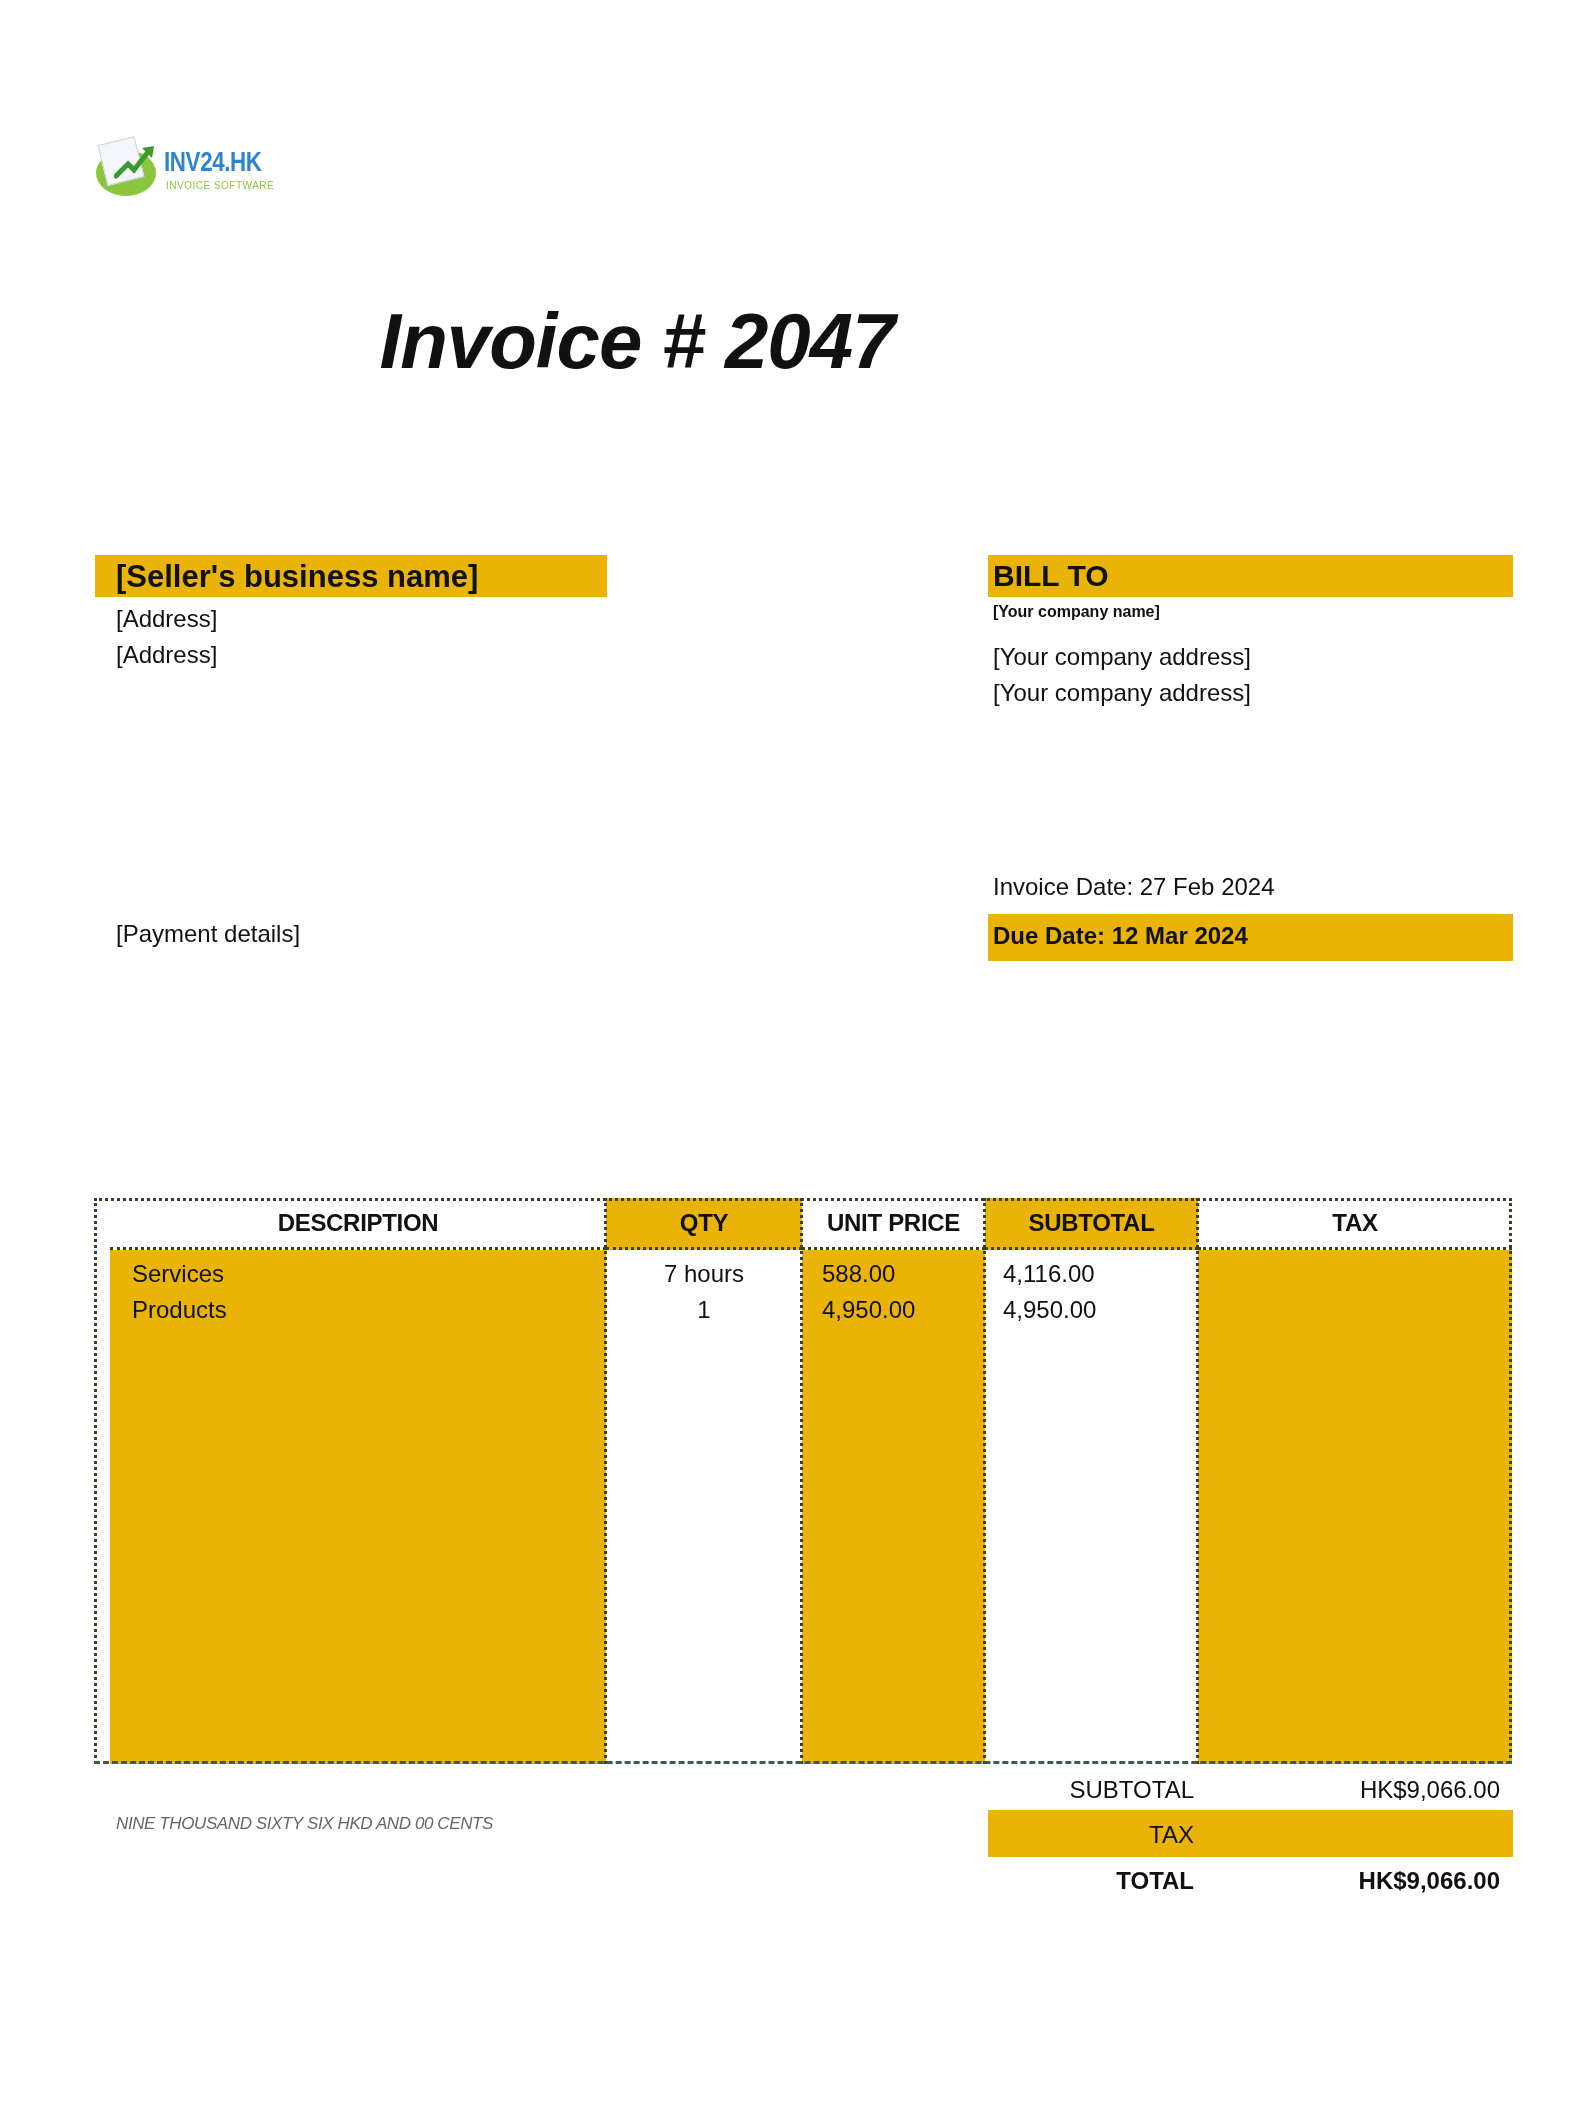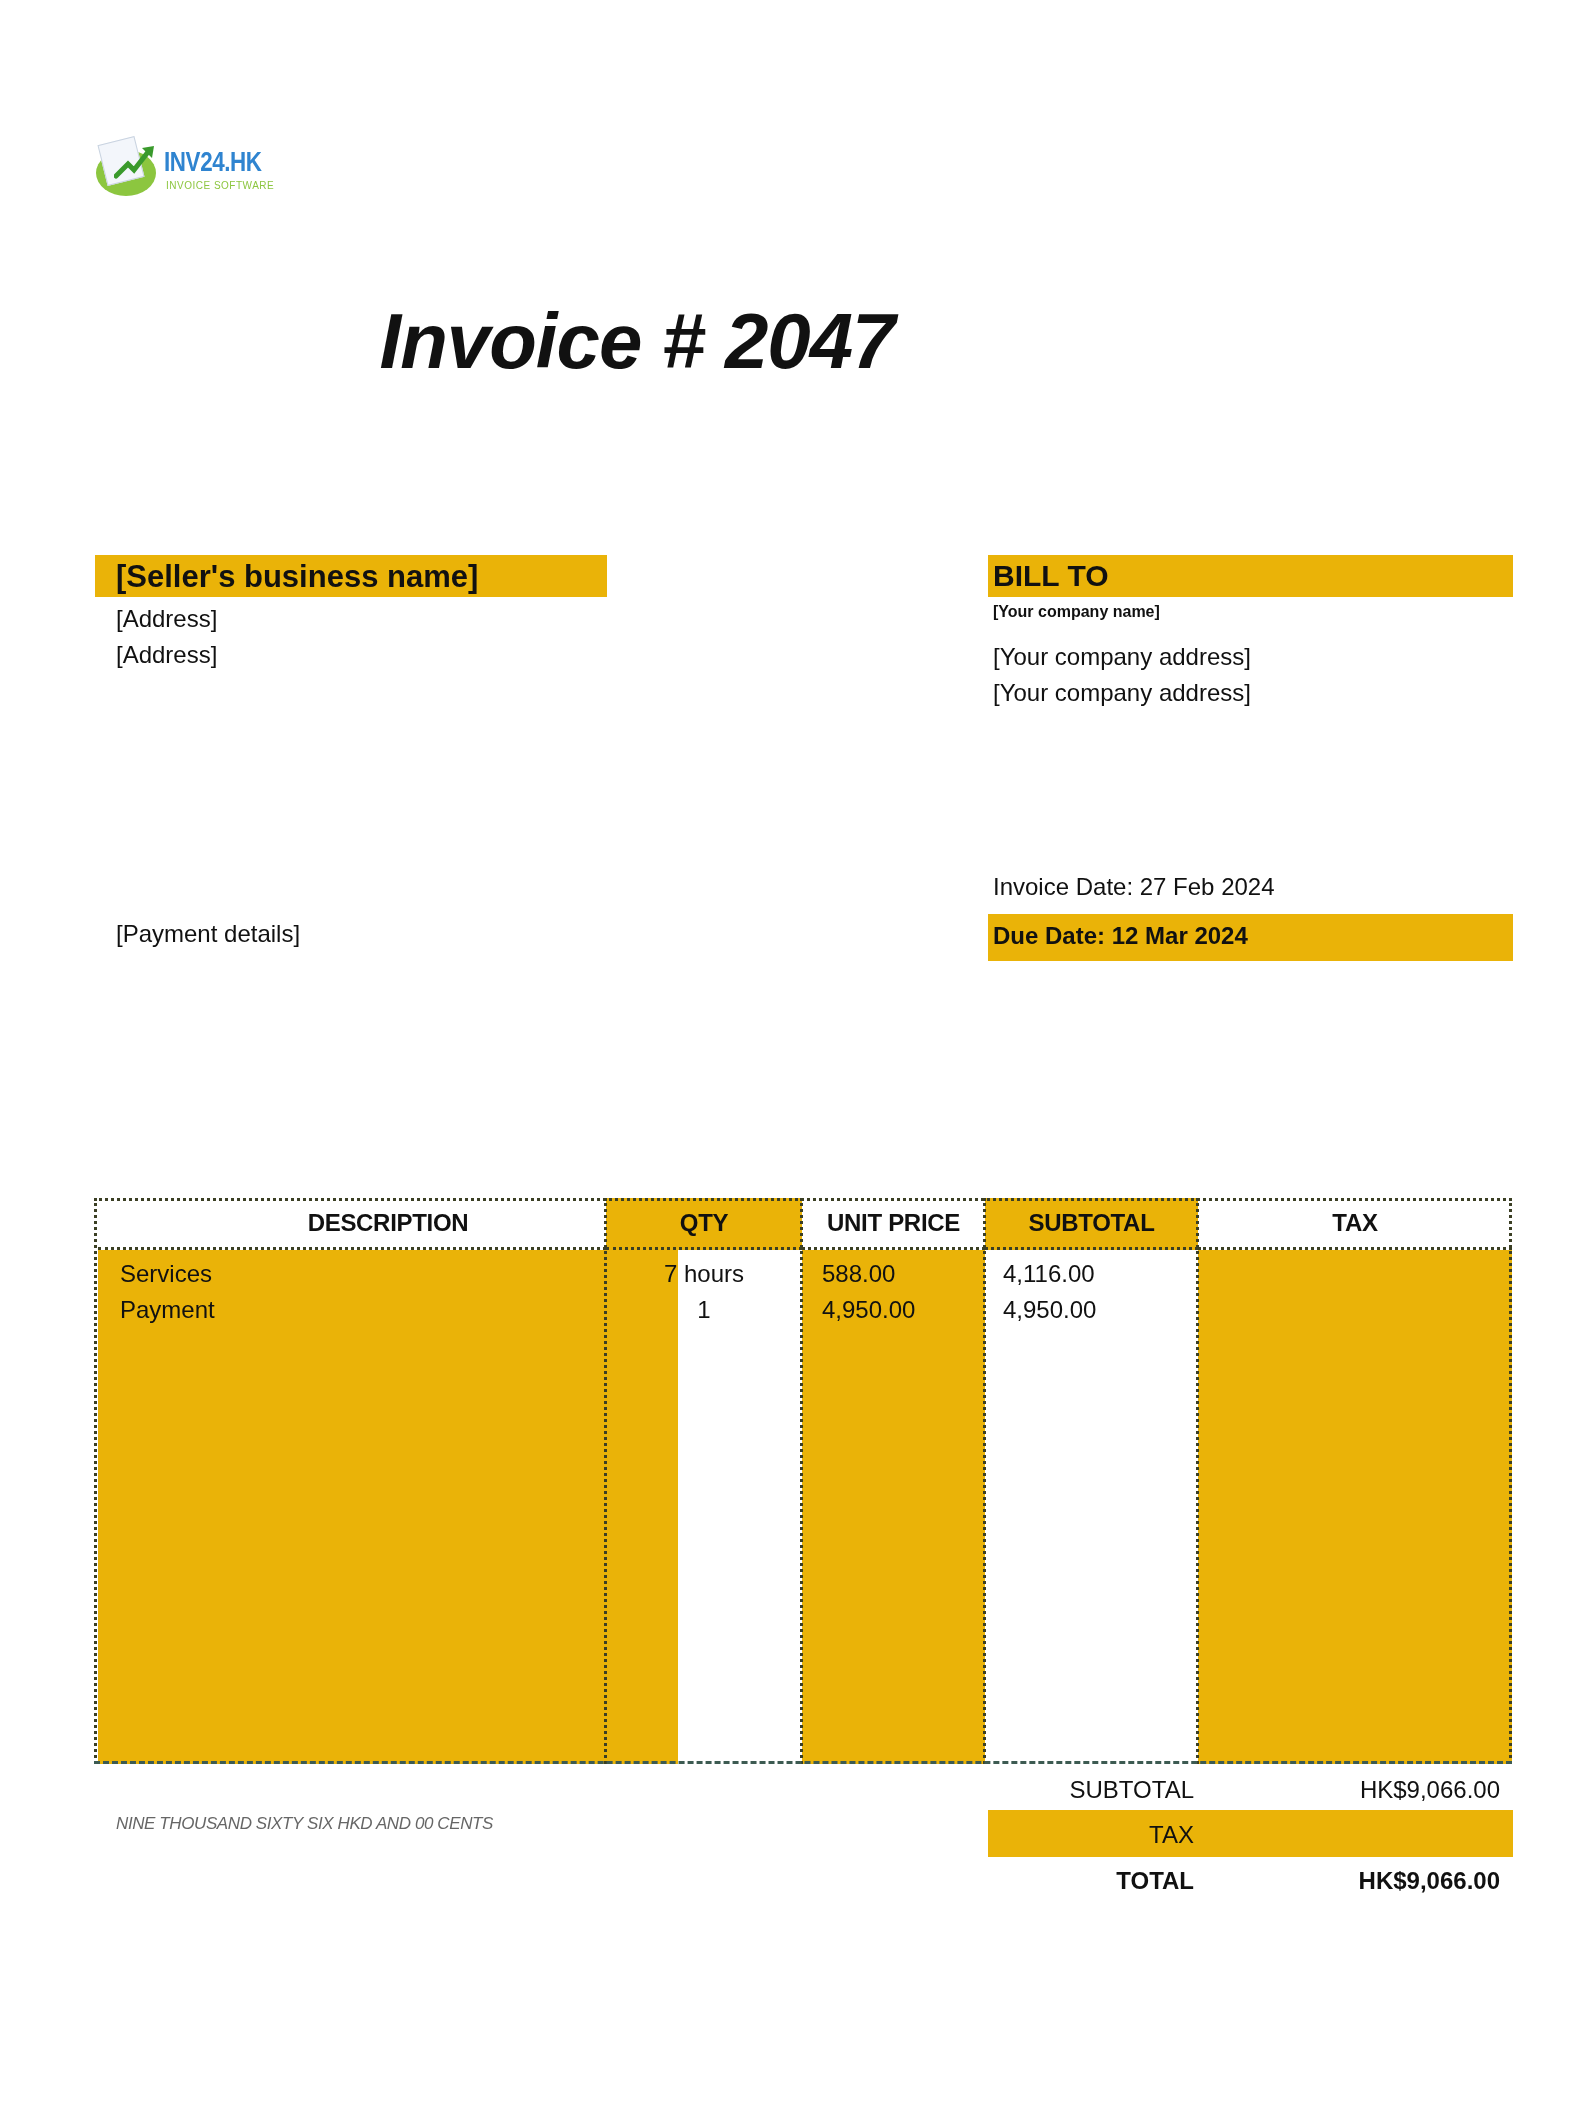--- a/index.html
+++ b/index.html
@@ -77,25 +77,25 @@
 <div class="abs bill-line" style="top:643px">[Your company address]</div>
 <div class="abs bill-line" style="top:679px">[Your company address]</div>
 
 <div class="abs inv-date">Invoice Date: 27 Feb 2024</div>
 <div class="abs band due-band"></div>
 <div class="abs due-date">Due Date: 12 Mar 2024</div>
 <div class="abs payment">[Payment details]</div>
 
 <div class="abs tbl">
 
-  <div class="col" style="left:4px; width:580px;">
+  <div class="col" style="left:16px; width:496px;">
     <div class="col-head">DESCRIPTION</div>
     <div class="col-body band">
       <div class="cell" style="left:22px; top:10px;">Services</div>
-      <div class="cell" style="left:22px; top:46px;">Payment</div>
+      <div class="cell" style="left:22px; top:46px;">Products</div>
     </div>
   </div>
 
   <div class="col" style="left:512px; width:196px;">
     <div class="col-head band">QTY</div>
     <div class="col-body">
       <div class="cell" style="left:0; right:0; text-align:center; top:10px;">7 hours</div>
       <div class="cell" style="left:0; right:0; text-align:center; top:46px;">1</div>
     </div>
   </div>

